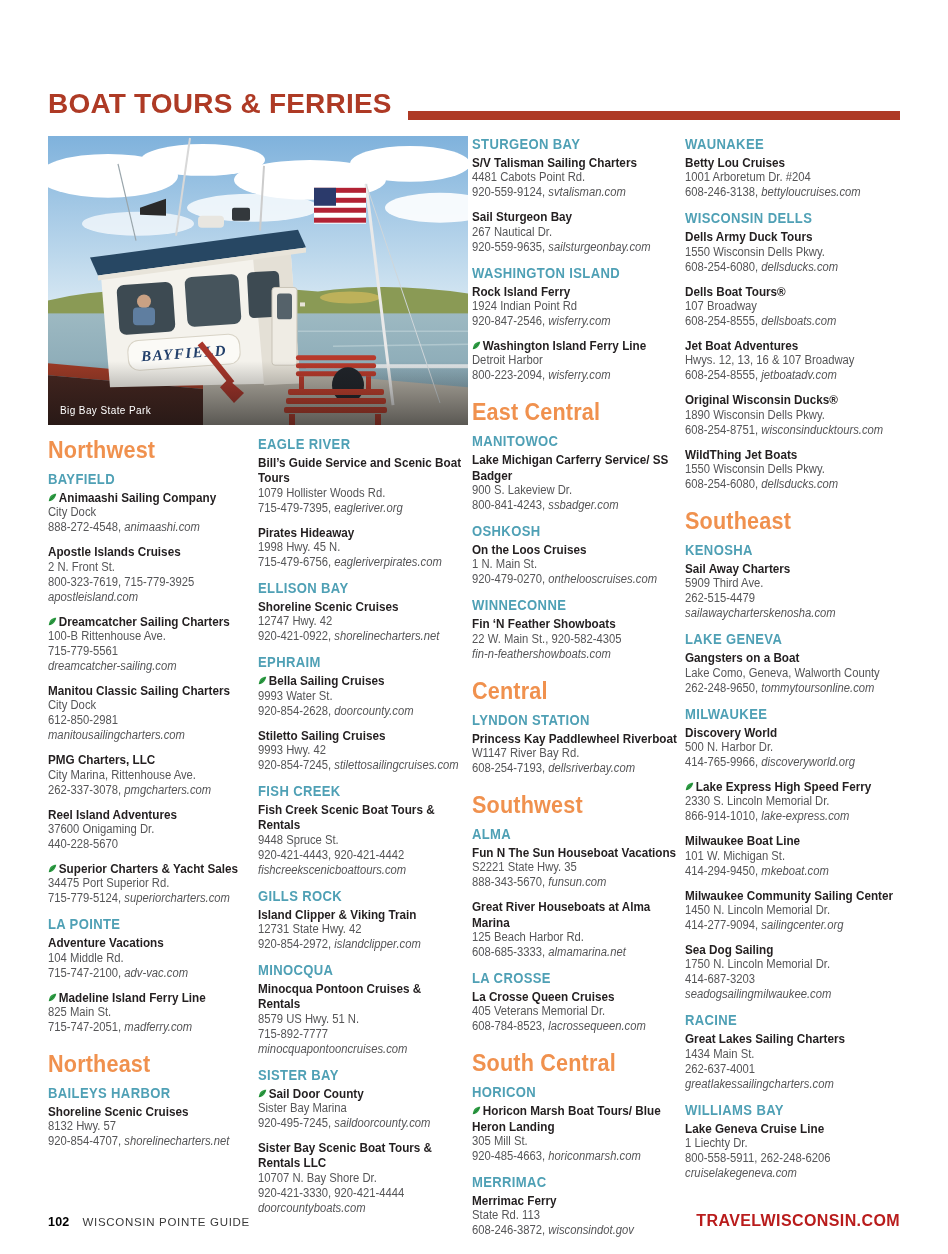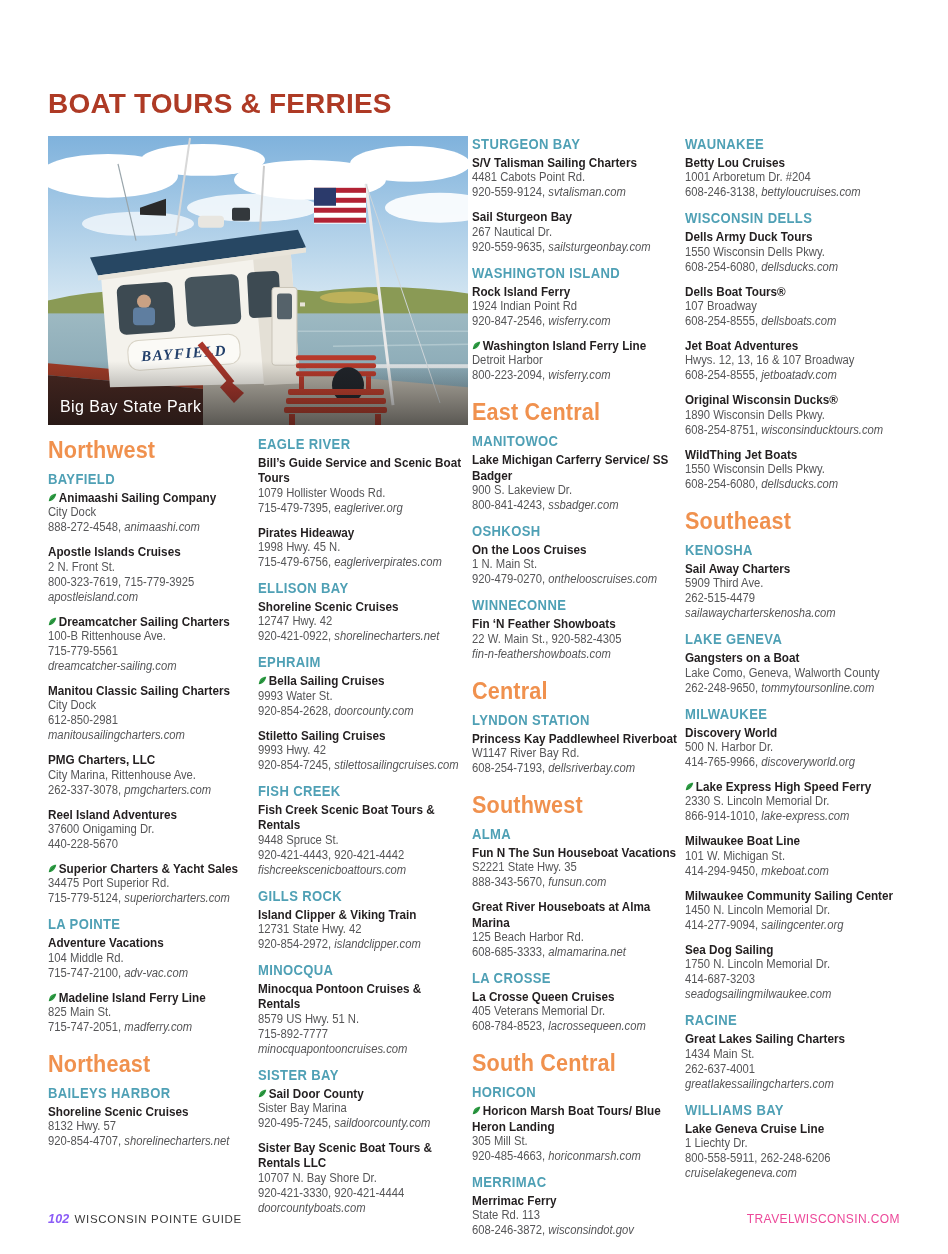--- a/index.html
+++ b/index.html
@@ -3,52 +3,52 @@
 <meta charset="utf-8">
 <style>
   :root{
     --red:#AE3A25; --orange:#F0914E; --teal:#4FA0B5; --green:#2F9E44;
     --ink:#231F20; --body:#555557; --paper:#ffffff;
   }
   html,body{margin:0;padding:0;background:#e9e9e9;}
   .page{position:relative;width:948px;height:1254px;background:var(--paper);
     font-family:"Liberation Sans",sans-serif;overflow:hidden;margin:0 auto;}
   
-  .header{position:absolute;left:48px;right:48px;top:88px;display:flex;align-items:flex-start;flex-direction:column;}
+  .header{position:absolute;left:48px;right:48px;top:88px;display:flex;align-items:flex-end;}
   .header h1{margin:0;font-size:28px;font-weight:700;color:var(--red);
     letter-spacing:.2px;white-space:nowrap;}
   .header .rule{flex:1;height:9px;background:var(--red);margin-left:16px;margin-top:2px;}
   
   .photo{position:absolute;left:48px;top:136px;width:420px;height:289px;margin:0;overflow:hidden;background:#9db9c2;}
   .photo svg{display:block;width:100%;height:100%;}
   .photo::after{content:"";position:absolute;left:0;right:0;bottom:0;height:64px;
     background:linear-gradient(transparent,rgba(15,15,15,.55));z-index:1;}
   .photo figcaption{position:absolute;left:12px;bottom:9px;z-index:2;color:#fff;
-    font-size:16px;letter-spacing:.4px;}
+    font-size:10px;letter-spacing:.4px;}
   
   .col{position:absolute;top:136px;transform:scaleX(.9);transform-origin:0 0;}
   .col1{left:48px;width:226px;top:436px;}
   .col2{left:258px;width:228px;top:436px;}
   .col3{left:472px;width:229px;}
   .col4{left:685px;width:240px;}
   .col > :first-child{margin-top:0;}
   .region{margin:15px 0 7px;font-size:24px;font-weight:700;color:var(--orange);letter-spacing:.2px;}
   .city{margin:10px 0 3px;font-size:14.5px;font-weight:700;color:var(--teal);letter-spacing:.4px;}
   .region + .city{margin-top:2px;}
   .listing{margin:0 0 9px;}
   .name{font-size:13px;font-weight:700;color:var(--ink);line-height:1.18;}
   .line{font-size:12.5px;line-height:1.2;color:var(--body);}
   .line em{font-style:italic;}
   .leaf{display:inline-block;vertical-align:-1px;margin-right:2px;}
   
   .footer{position:absolute;left:48px;right:48px;top:1212px;display:flex;
     justify-content:space-between;align-items:baseline;}
   .f-left{font-size:11.5px;color:#3a3a3a;letter-spacing:.7px;}
-  .f-left b{font-size:12.5px;color:#8b5cf6;margin-right:5px;letter-spacing:.2px;font-style:italic;}
-  .f-right{font-size:12px;font-weight:400;color:#ec4899;letter-spacing:.4px;}
+  .f-left b{font-size:12.5px;color:#000000;margin-right:13px;letter-spacing:.2px;}
+  .f-right{font-size:16px;font-weight:700;color:#b91c1c;letter-spacing:.4px;}
 </style>
 </head>
 <body>
 
 <div class="page">
 
   <header class="header">
     <h1>BOAT TOURS &amp; FERRIES</h1>
     <div class="rule"></div>
   </header>

